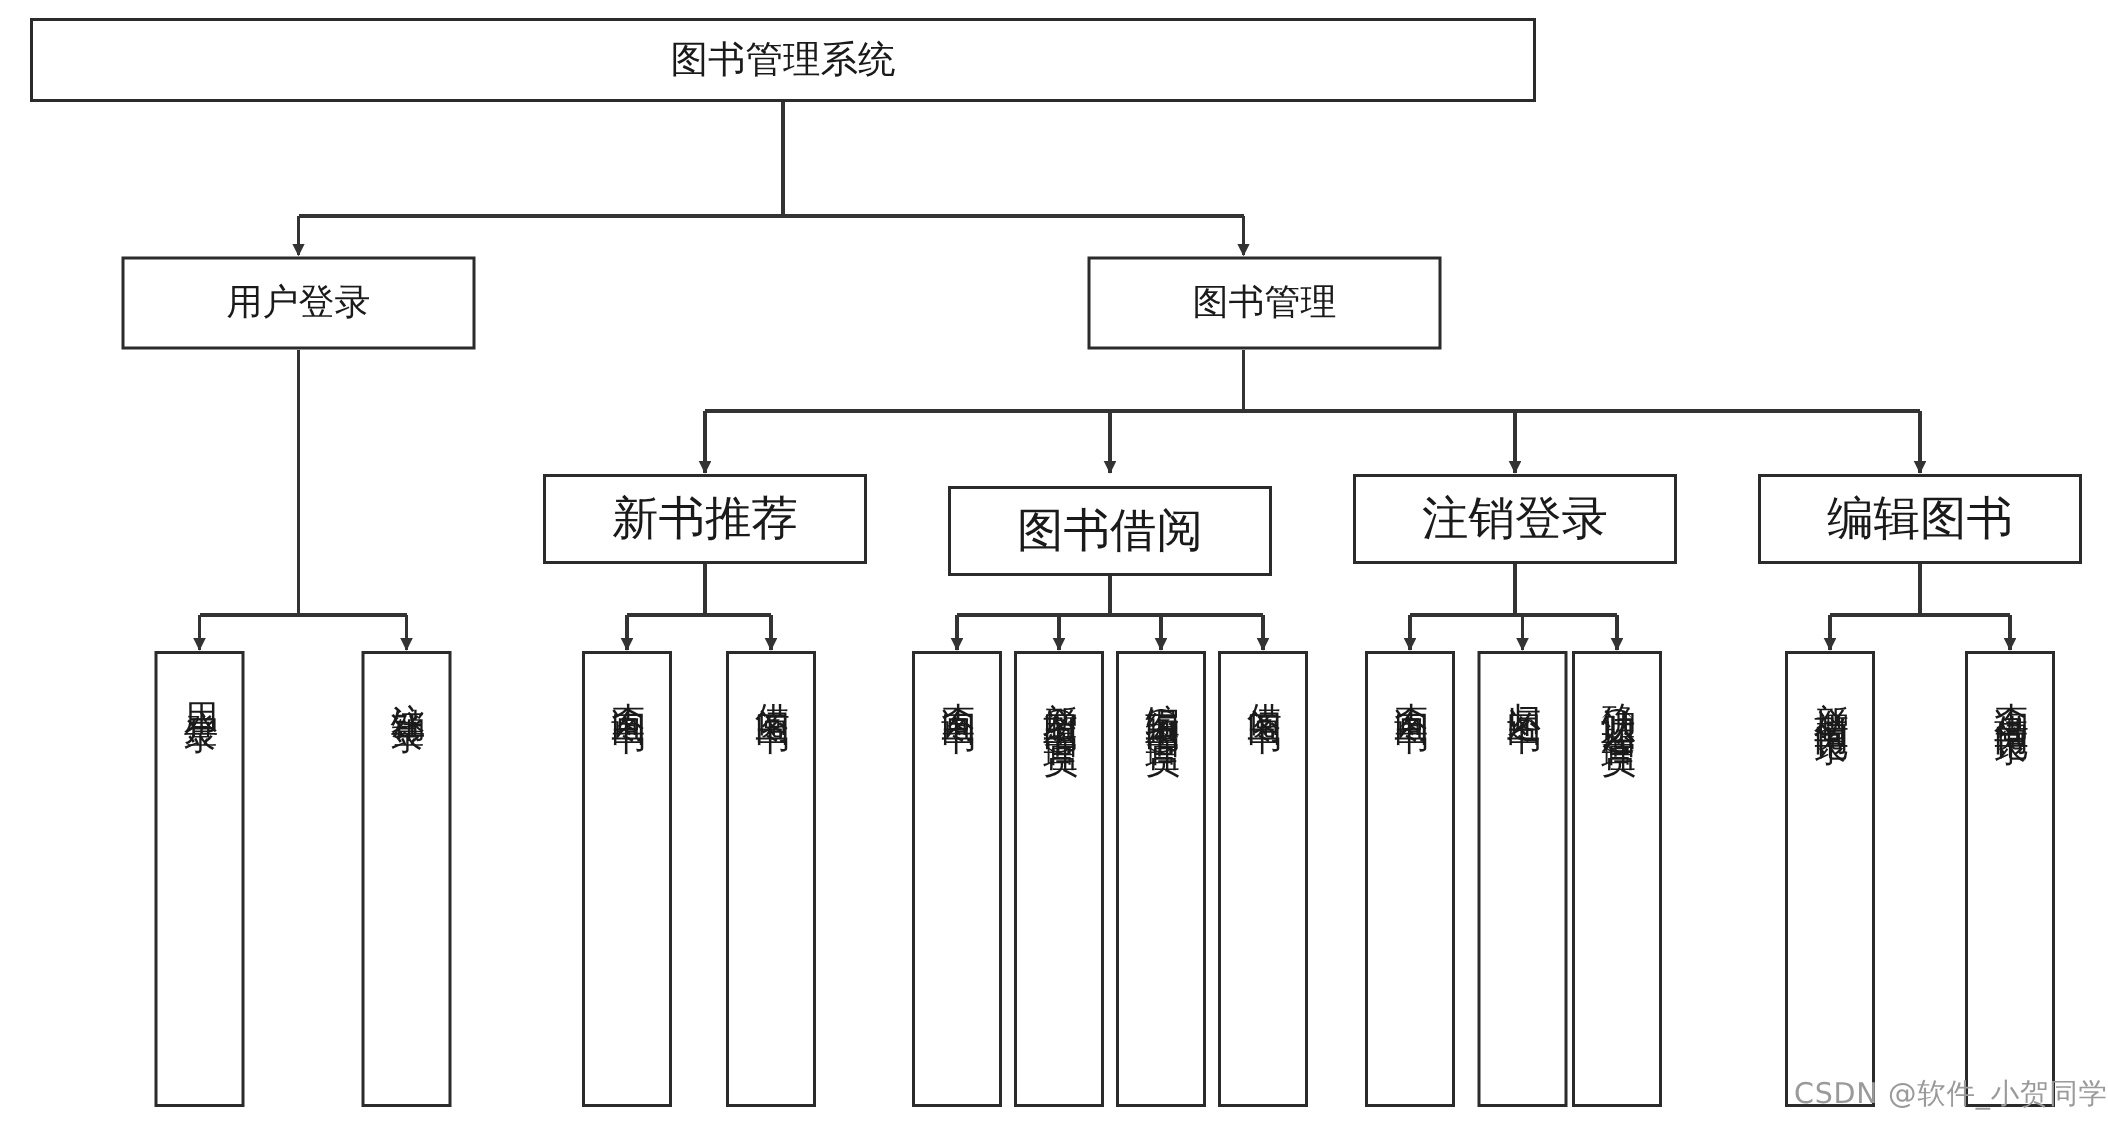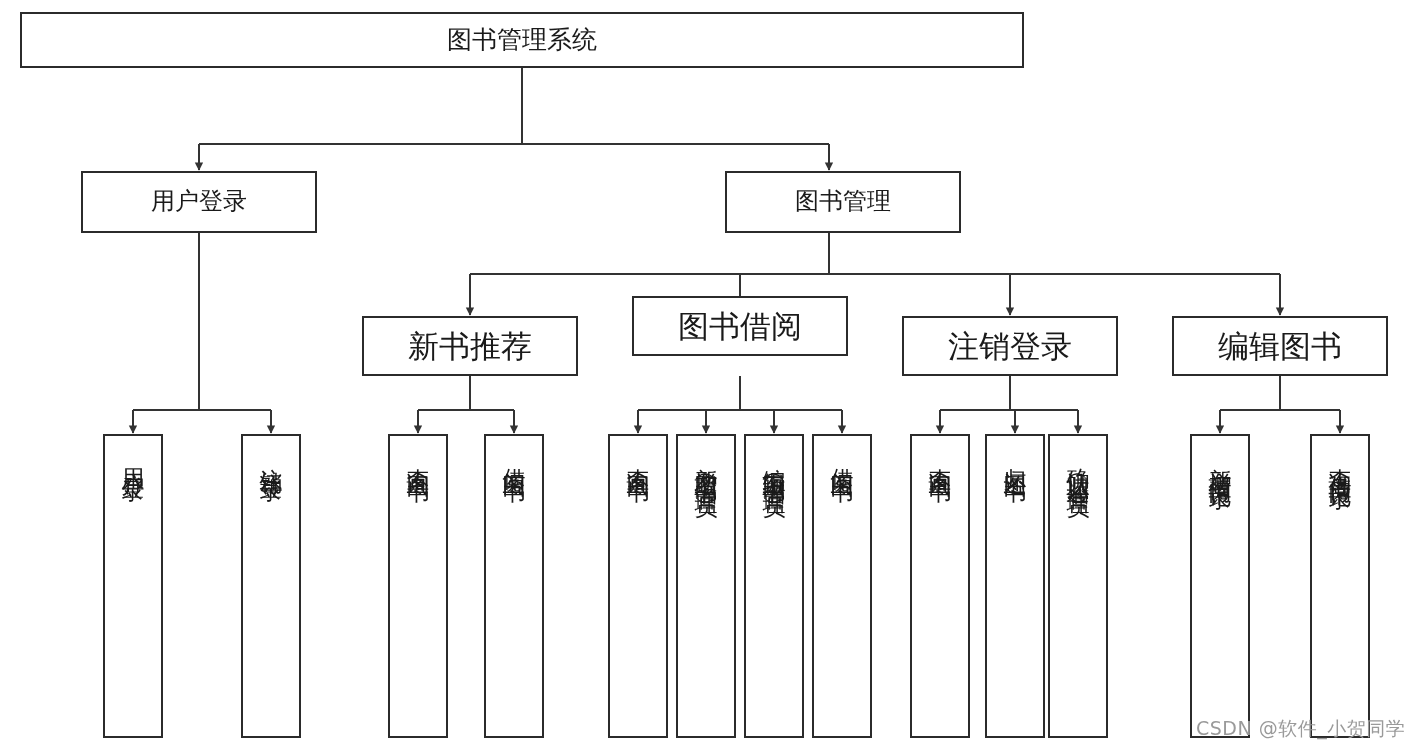--- a/index.html
+++ b/index.html
@@ -123,21 +123,21 @@
       </div>
       <div class="node-box node-l1" style="left: 81px; top: 171px; width: 236px; height: 62px;">
         <span class="node-label">用户登录</span>
       </div>
       <div class="node-box node-l1" style="left: 725px; top: 171px; width: 236px; height: 62px;">
         <span class="node-label">图书管理</span>
       </div>
       <div class="node-box node-l2" style="left: 362px; top: 316px; width: 216px; height: 60px;">
         <span class="node-label">新书推荐</span>
       </div>
-      <div class="node-box node-l2" style="left: 632px; top: 296px; width: 216px; height: 60px;">
+      <div class="node-box node-l2" style="left: 632px; top: 324px; width: 216px; height: 60px;">
         <span class="node-label">图书借阅</span>
       </div>
       <div class="node-box node-l2" style="left: 902px; top: 316px; width: 216px; height: 60px;">
         <span class="node-label">注销登录</span>
       </div>
       <div class="node-box node-l2" style="left: 1172px; top: 316px; width: 216px; height: 60px;">
         <span class="node-label">编辑图书</span>
       </div>
       <div class="node-box node-leaf" style="left: 103px; top: 434px; width: 60px; height: 304px;">
         <span class="node-label">用户登录</span>

